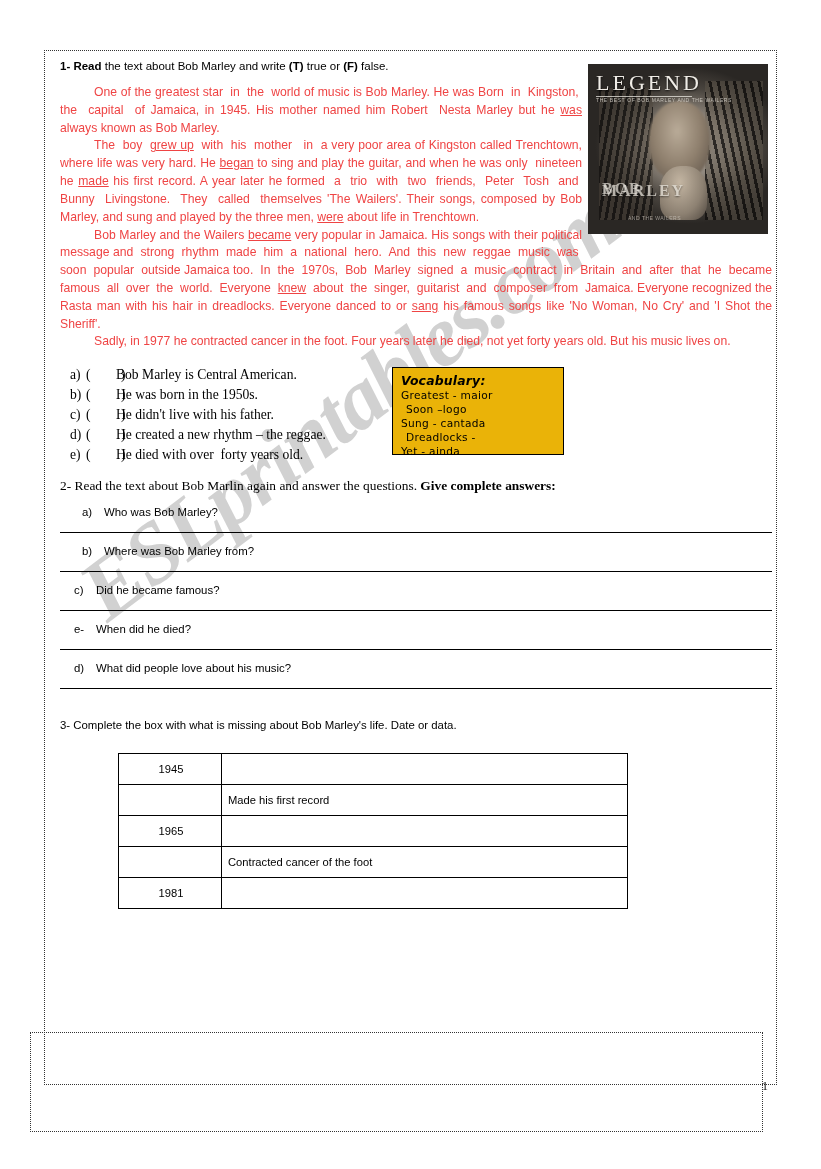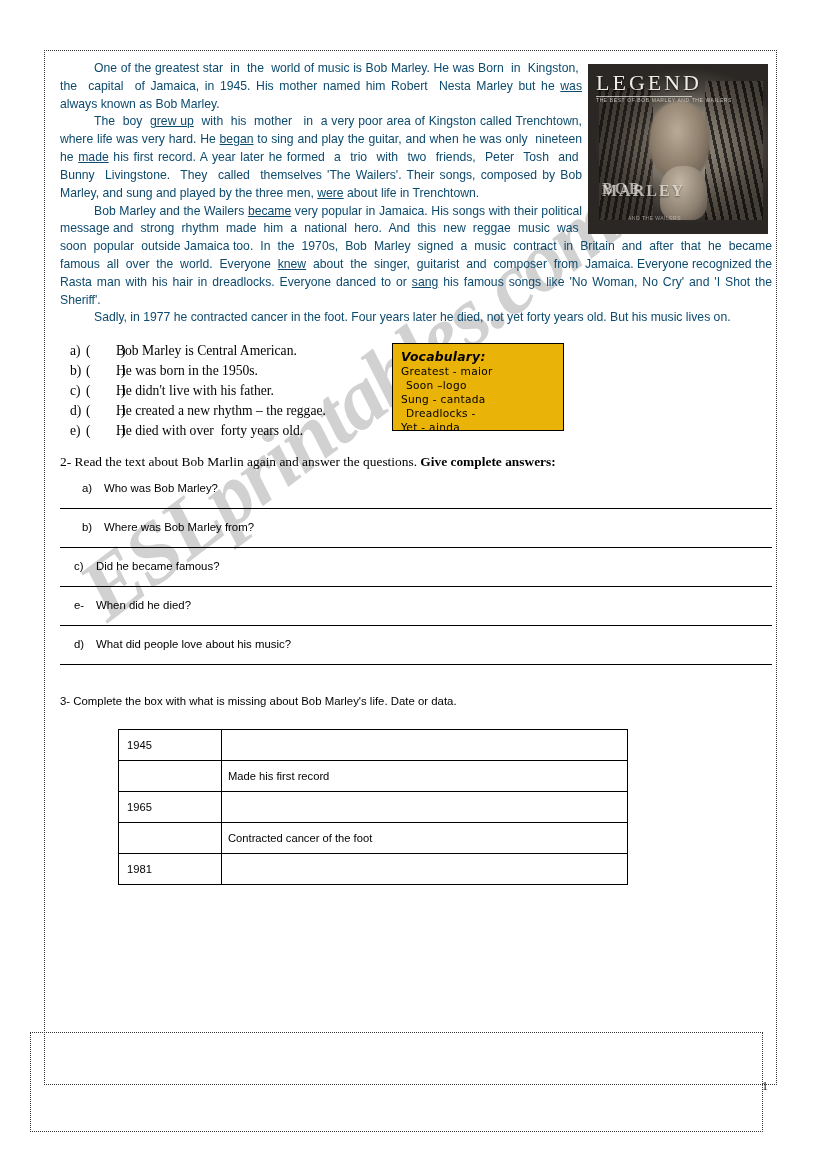--- a/index.html
+++ b/index.html
@@ -174,21 +174,21 @@
   .task-heading-sans {
     font-size: 11.5px;
     margin-bottom: 12px;
   }
   .task-heading-sans b { font-weight: bold; }
 
   .reading-text {
     font-size: 12.2px;
     line-height: 1.46;
     text-align: justify;
-    color: #0c4a6e;
+    color: #ef4444;
   }
   .reading-text p { margin: 0; }
   .reading-text .indent { display: inline-block; width: 34px; }
   .reading-text u { text-decoration: underline; }
 
   
   .wrap-holder {
     float: right;
     width: 190px;
     height: 176px;
@@ -278,21 +278,21 @@
   }
   #fact-table td {
     border: 1.4px solid #000;
     height: 26px;
     font-size: 11.2px;
     padding: 2px 6px;
     vertical-align: middle;
   }
   #fact-table td.col-date {
     width: 88px;
-    text-align: left;
+    text-align: center;
     padding-left: 8px;
   }
   #fact-table td.col-event {
     text-align: left;
   }
 
   
   #page-number {
     position: absolute;
     left: 762px;
@@ -322,20 +322,23 @@
     <div class="face"></div>
     <div class="hand"></div>
     <div class="legend-word">LEGEND</div>
     <div class="legend-rule"></div>
     <div class="legend-sub">THE BEST OF BOB MARLEY AND THE WAILERS</div>
     <div class="name-line1">BOB</div>
     <div class="name-line2">MARLEY</div>
     <div class="name-sub">AND THE WAILERS</div>
   </div>
 
+  <div class="task-heading-sans">
+    <b>1- </b><b>Read</b><span> the text about Bob Marley and write </span><b>(T)</b><span> true or </span><b>(F)</b><span> false.</span>
+  </div>
 
   <div class="reading-text">
     <div class="wrap-holder"></div>
 
     <p><span class="indent"></span>One of the greatest star&nbsp; in&nbsp; the&nbsp; world of music is Bob Marley. He was Born&nbsp; in&nbsp; Kingston,&nbsp; the&nbsp; capital&nbsp; of Jamaica, in 1945. His mother named him Robert&nbsp; Nesta Marley but he <u>was</u> always known as Bob Marley.</p>
 
     <p><span class="indent"></span>The&nbsp; boy&nbsp; <u>grew up</u>&nbsp; with&nbsp; his&nbsp; mother&nbsp;&nbsp; in&nbsp; a very poor area of Kingston called Trenchtown, where life was very hard. He <u>began</u> to sing and play the guitar, and when he was only&nbsp; nineteen he <u>made</u> his first record. A year later he formed&nbsp; a&nbsp; trio&nbsp; with&nbsp; two&nbsp; friends,&nbsp; Peter&nbsp; Tosh&nbsp; and&nbsp; Bunny&nbsp; Livingstone.&nbsp; They&nbsp; called&nbsp; themselves 'The Wailers'. Their songs, composed by Bob Marley, and sung and played by the three men, <u>were</u> about life in Trenchtown.</p>
 
     <p><span class="indent"></span>Bob Marley and the Wailers <u>became</u> very popular in Jamaica. His songs with their political message and&nbsp; strong&nbsp; rhythm&nbsp; made&nbsp; him&nbsp; a&nbsp; national&nbsp; hero.&nbsp; And&nbsp; this&nbsp; new&nbsp; reggae&nbsp; music&nbsp; was&nbsp; soon&nbsp; popular&nbsp; outside Jamaica too.&nbsp; In&nbsp; the&nbsp; 1970s,&nbsp; Bob&nbsp; Marley&nbsp; signed&nbsp; a&nbsp; music&nbsp; contract&nbsp; in&nbsp; Britain&nbsp; and&nbsp; after&nbsp; that&nbsp; he&nbsp; became famous&nbsp; all&nbsp; over&nbsp; the&nbsp; world.&nbsp; Everyone&nbsp; <u>knew</u>&nbsp; about&nbsp; the&nbsp; singer,&nbsp; guitarist&nbsp; and&nbsp; composer&nbsp; from&nbsp; Jamaica. Everyone recognized the Rasta man with his hair in dreadlocks. Everyone danced to or <u>sang</u> his famous songs like 'No Woman, No Cry' and 'I Shot the Sheriff'.</p>
 

